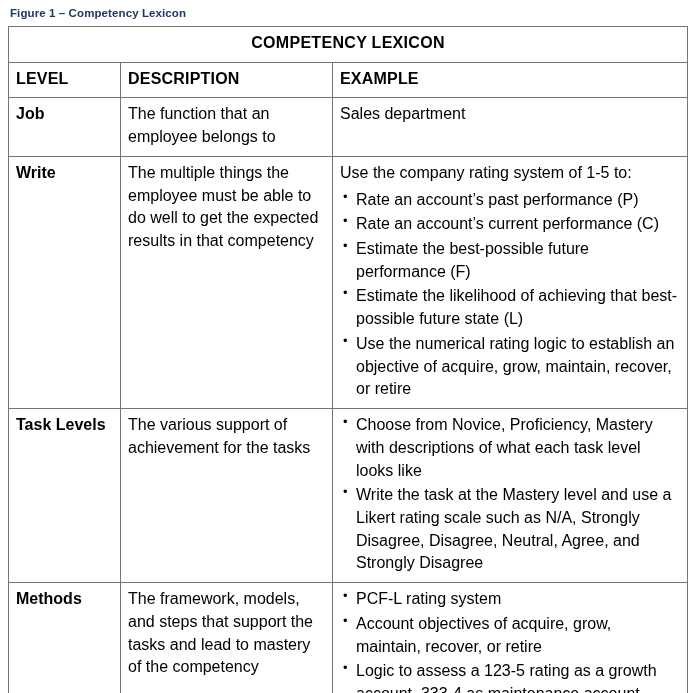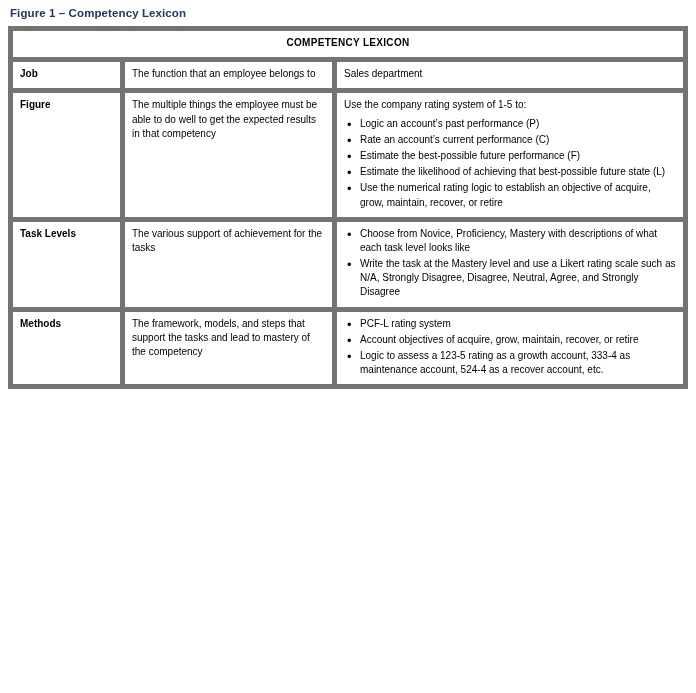--- a/index.html
+++ b/index.html
@@ -28,24 +28,24 @@
     margin: 0 0 7px 2px;
     letter-spacing: 0.1px;
   }
   table.lexicon {
     border-collapse: collapse;
     width: 680px;
     table-layout: fixed;
     border: 1px solid #000;
   }
   table.lexicon td, table.lexicon th {
-    border: 5px solid #737373;
+    border: 1px solid #737373;
     vertical-align: top;
     padding: 5px 7px 7px 7px;
-    font-size: 10px;
+    font-size: 16px;
     line-height: 1.42;
   }
   .title-row td {
     text-align: center;
     font-weight: bold;
     font-size: 11.8px;
     letter-spacing: 0.3px;
     padding: 5px 4px 6px 4px;
   }
   .head-row td {
@@ -91,38 +91,43 @@
   <table class="lexicon">
     <colgroup>
       <col class="col-level">
       <col class="col-desc">
       <col class="col-ex">
     </colgroup>
     <tbody>
       <tr class="title-row">
         <td colspan="3">COMPETENCY LEXICON</td>
       </tr>
+      <tr class="head-row">
+        <td>LEVEL</td>
+        <td>DESCRIPTION</td>
+        <td>EXAMPLE</td>
+      </tr>
 
       <tr>
         <td class="cell-level">Job</td>
         <td>The function that an employee belongs to</td>
         <td>
           <div>Sales department</div>
         </td>
       </tr>
 
 
 
       <tr>
-        <td class="cell-level">Figure</td>
+        <td class="cell-level">Write</td>
         <td>The multiple things the employee must be able to do well to get the expected results in that competency</td>
         <td>
           <div style="margin-bottom:4px;">Use the company rating system of 1-5 to:</div>
           <ul class="bullets">
-            <li>Logic an account’s past performance (P)</li>
+            <li>Rate an account’s past performance (P)</li>
             <li>Rate an account’s current performance (C)</li>
             <li>Estimate the best-possible future performance (F)</li>
             <li>Estimate the likelihood of achieving that best-possible future state (L)</li>
             <li>Use the numerical rating logic to establish an objective of acquire, grow, maintain, recover, or retire</li>
           </ul>
         </td>
       </tr>
 
       <tr>
         <td class="cell-level">Task Levels</td>

